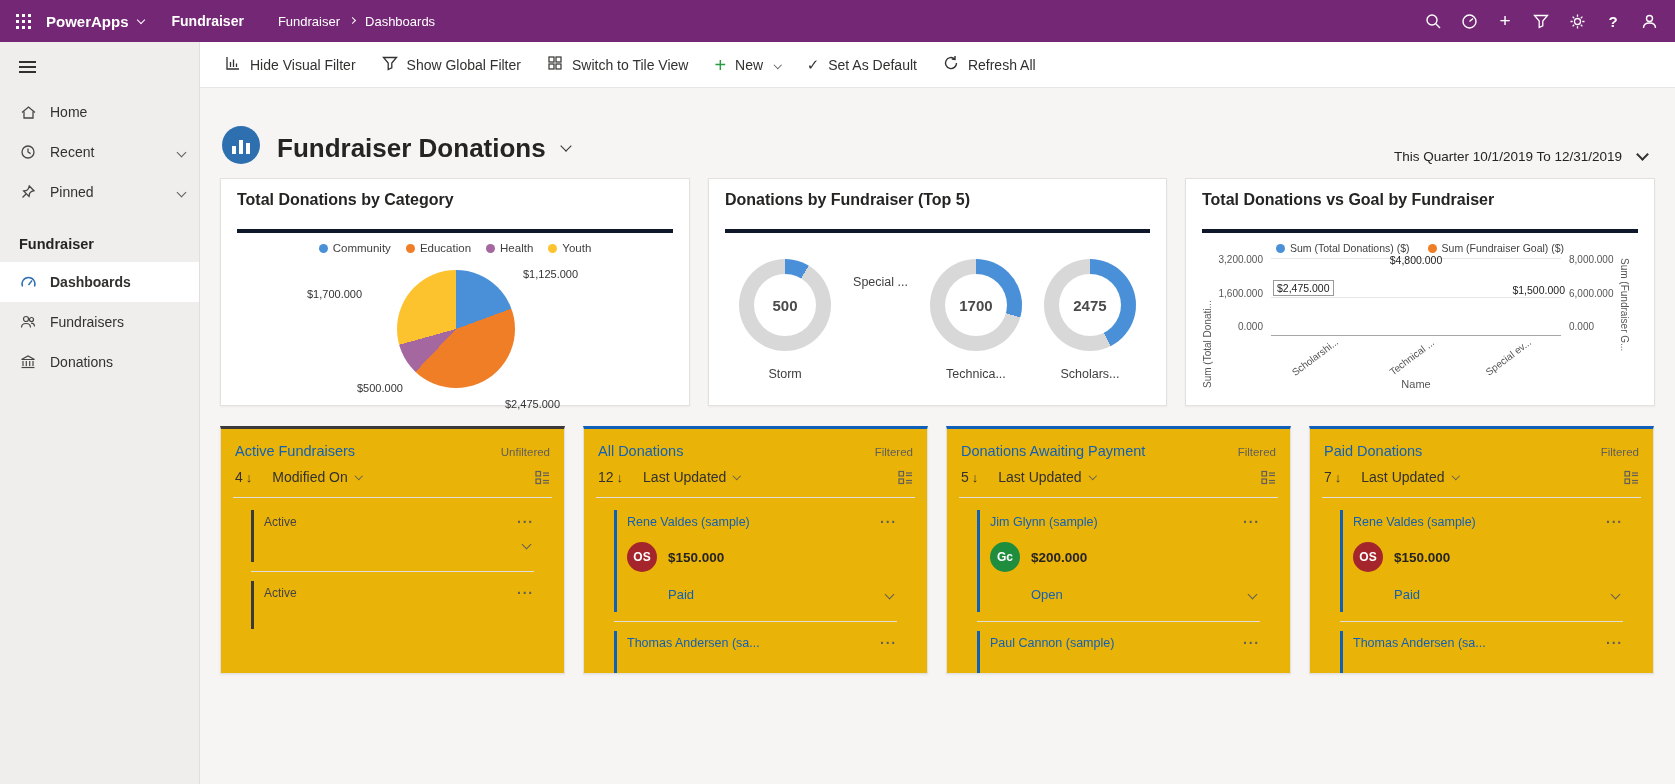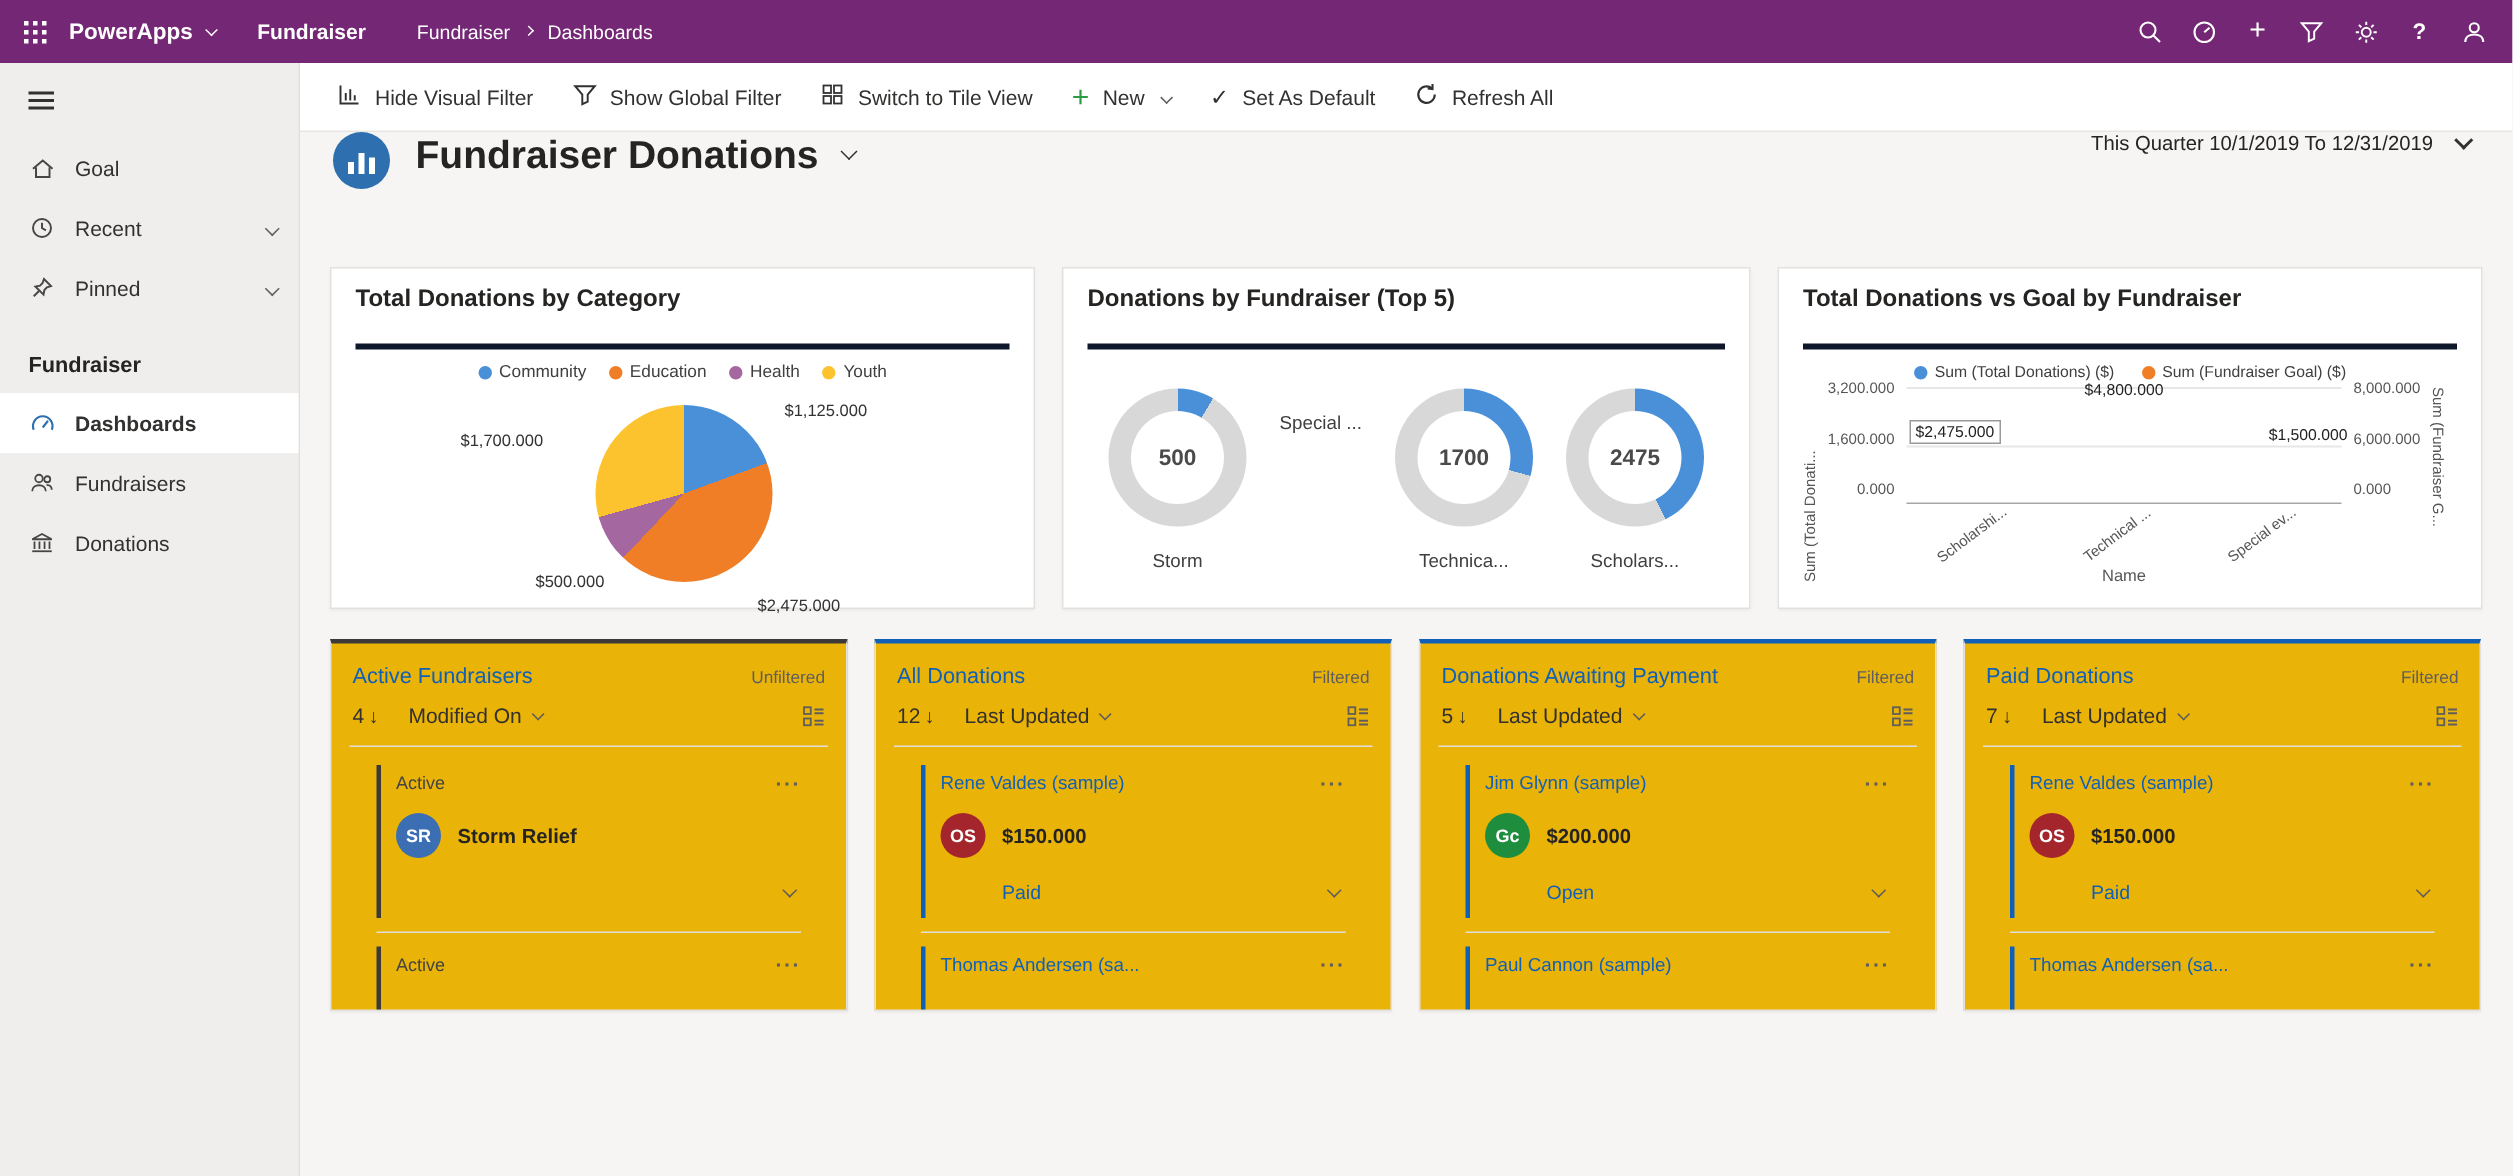--- a/index.html
+++ b/index.html
@@ -42,21 +42,21 @@
   .sb-icon{width:18px;display:flex;justify-content:center;}
 
   
   .main{flex:1;display:flex;flex-direction:column;background:#F6F5F4;}
   .commandbar{height:46px;background:#fff;border-bottom:1px solid #E8E6E4;display:flex;align-items:center;padding-left:12px;}
   .cmd{display:flex;align-items:center;gap:9px;font-size:14px;color:#323130;padding:0 13px;height:100%;cursor:pointer;white-space:nowrap;}
   .cmd .chev{width:5.5px;height:5.5px;margin-left:3px;color:#605E5C;}
   .cmd .plus{color:#2D9B41;font-size:20px;font-weight:400;line-height:14px;}
   .cmd .check{font-size:15px;color:#323130;}
 
-  .titlebar{height:76px;display:flex;align-items:flex-start;padding:0 28px 0 22px;}
+  .titlebar{height:76px;display:flex;align-items:flex-end;padding:0 28px 0 22px;}
   .db-icon{width:38px;height:38px;border-radius:50%;background:#2E6FB0;display:flex;align-items:flex-end;justify-content:center;gap:3px;padding-bottom:10px;margin-right:17px;flex-shrink:0;}
   .db-icon i{width:4px;background:#fff;}
   .db-icon i:nth-child(1){height:8px;}
   .db-icon i:nth-child(2){height:14px;}
   .db-icon i:nth-child(3){height:11px;}
   .db-title{font-size:26px;font-weight:600;color:#252423;display:flex;align-items:center;gap:16px;cursor:pointer;}
   .db-title .chev{width:8px;height:8px;border-width:1.8px;margin-top:-5px;color:#323130;}
   .tf{margin-left:auto;display:flex;align-items:center;gap:16px;font-size:13.5px;color:#252423;cursor:pointer;}
   .tf .chev{margin-top:-5px;color:#323130;}
 
@@ -216,21 +216,21 @@
       </div>
     <div class="sb-item">
       <span class="sb-icon">
           <svg width="17" height="17" viewBox="0 0 17 17">
             <g stroke="#484644" stroke-width="1.3" fill="none">
               <path d="M2 8.5 L8.5 3 L15 8.5"></path>
               <path d="M4 7.5 V14 H13 V7.5"></path>
             </g>
           </svg>
         </span>
-      <span>Goal</span>
+      <span>Home</span>
     </div>
     <div class="sb-item">
       <span class="sb-icon">
           <svg width="16" height="16" viewBox="0 0 16 16">
             <g stroke="#484644" stroke-width="1.3" fill="none">
               <circle cx="8" cy="8" r="6"></circle>
               <path d="M8 4.5 V8 l2.6 1.6"></path>
             </g>
           </svg>
         </span>
@@ -484,24 +484,20 @@
                 </svg>
               </span>
             </div>
             <div class="lc-divider"></div>
             <div class="lc-items">
               <div class="lc-item" style="border-left-color: rgb(59, 58, 57);">
                 <div class="lc-r1">
                   <span class="lc-status">Active</span>
                   <span class="lc-more">···</span>
                 </div>
-                <div class="lc-r2">
-                  <span class="lc-avatar" style="background: rgb(60, 110, 180);">SR</span>
-                  <span class="lc-primary">Storm Relief</span>
-                </div>
                 <div class="lc-r3">
                   <span></span>
                   <span class="lc-expand"><i class="chev"></i></span>
                 </div>
               </div>
               <div class="lc-divider"></div>
               <div class="lc-item partial" style="border-left-color: rgb(59, 58, 57);">
                 <div class="lc-r1">
                   <span class="lc-status">Active</span>
                   <span class="lc-more">···</span>

